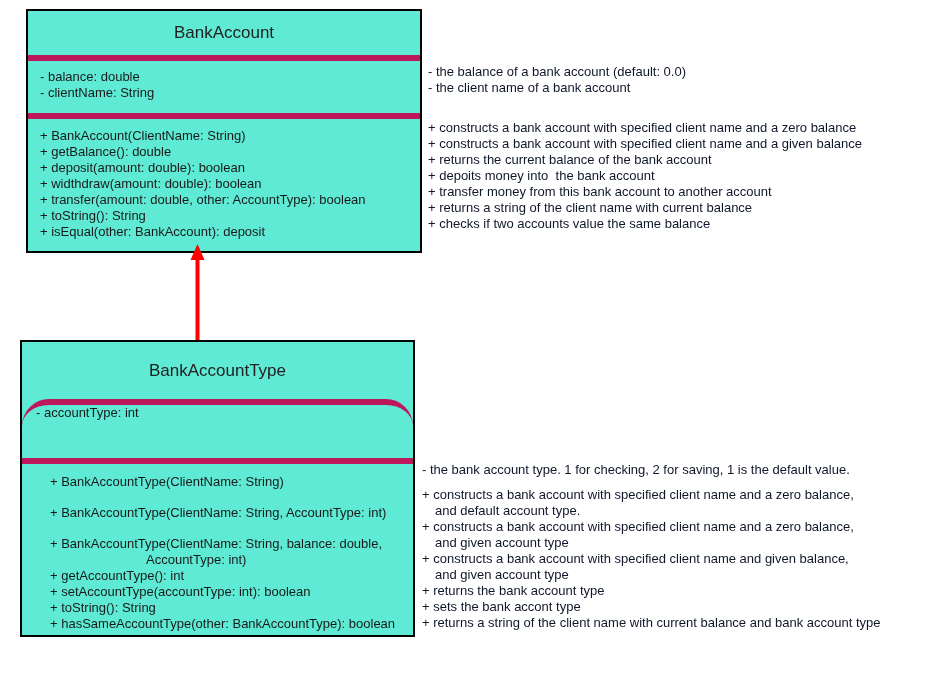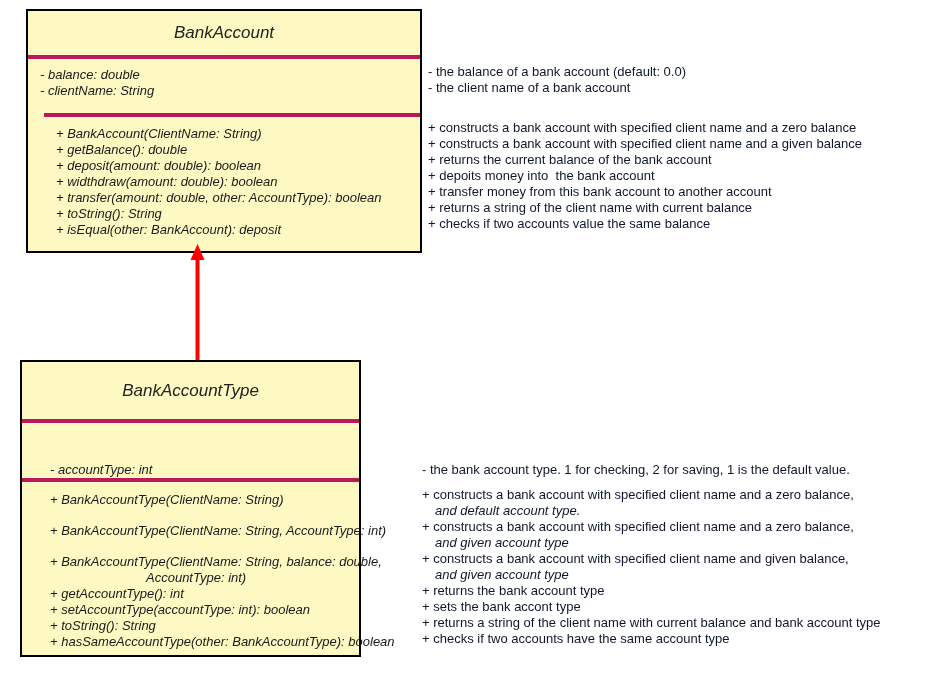--- a/index.html
+++ b/index.html
@@ -13,29 +13,28 @@
     position: relative;
     font-family: "Liberation Sans", sans-serif;
     color: #1a1a1a;
     overflow: hidden;
   }
 
   
   .uml-class {
     position: absolute;
     border: 2px solid #000000;
-    background: #fef9c3;
+    background: #5eead4;
     box-sizing: border-box;
-    font-style: italic;
   }
   .uml-compartment {
     box-sizing: border-box;
   }
   .uml-compartment + .uml-compartment {
-    border-top: 4px solid #be185d;
+    border-top: 6px solid #be185d;
   }
   .uml-title {
     text-align: center;
     font-size: 17px;
     line-height: 20px;
     color: #222222;
     display: flex;
     align-items: center;
     justify-content: center;
   }
@@ -51,58 +50,58 @@
 
   
   #class-bank-account {
     left: 26px;
     top: 9px;
     width: 396px;
     height: 244px;
   }
   #class-bank-account .uml-title { height: 44px; }
   #class-bank-account .uml-attrs { height: 58px; padding-top: 8px; }
-  #class-bank-account .uml-ops  { padding-top: 9px; margin-left: 16px; }
+  #class-bank-account .uml-ops  { padding-top: 9px; }
 
   
   #class-bank-account-type {
     left: 20px;
-    top: 360px;
-    width: 341px;
+    top: 340px;
+    width: 395px;
     height: 297px;
   }
   #class-bank-account-type .uml-title { height: 57px; font-size: 17px; }
   #class-bank-account-type .uml-attrs {
     height: 59px;
     display: flex;
-    align-items: flex-end;
+    align-items: flex-start;
     padding-top: 0;
     padding-bottom: 0;
-    padding-left: 28px;
+    padding-left: 14px;
+    border-radius: 27px;
   }
   #class-bank-account-type .uml-ops { padding-top: 10px; padding-left: 28px; }
   #class-bank-account-type .uml-ops .uml-member { margin-bottom: 0; }
   #class-bank-account-type .uml-ops .gap { margin-bottom: 15px; }
   #class-bank-account-type .uml-ops .wrap-line {
     padding-left: 96px;
   }
 
   
   .annotation-block {
     position: absolute;
     font-size: 13px;
     line-height: 16px;
     color: #0f172a;
   }
   .annotation-line {
     white-space: pre;
   }
   .annotation-line.cont {
     padding-left: 13px;
-    font-style: italic;
   }
 
   #ann-account-attrs { left: 428px; top: 64px; }
   #ann-account-ops   { left: 428px; top: 120px; }
   #ann-type-attrs    { left: 422px; top: 462px; }
   #ann-type-ops      { left: 422px; top: 487px; }
 
   
   #inheritance-arrow {
     position: absolute;
@@ -182,14 +181,13 @@
 <div class="annotation-block" id="ann-type-ops">
   <div class="annotation-line">+ constructs a bank account with specified client name and a zero balance,</div>
   <div class="annotation-line cont">and default account type.</div>
   <div class="annotation-line">+ constructs a bank account with specified client name and a zero balance,</div>
   <div class="annotation-line cont">and given account type</div>
   <div class="annotation-line">+ constructs a bank account with specified client name and given balance,</div>
   <div class="annotation-line cont">and given account type</div>
   <div class="annotation-line">+ returns the bank account type</div>
   <div class="annotation-line">+ sets the bank accont type</div>
   <div class="annotation-line">+ returns a string of the client name with current balance and bank account type</div>
-  <div class="annotation-line">+ checks if two accounts have the same account type</div>
 </div>
 
 </body></html>

